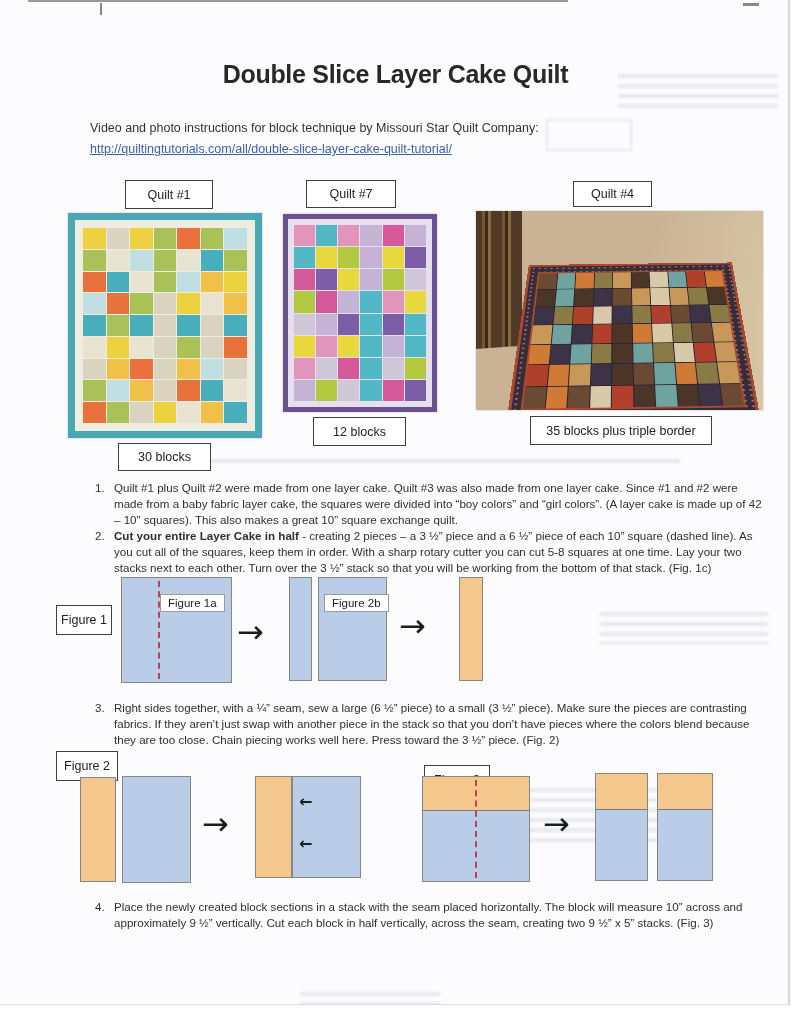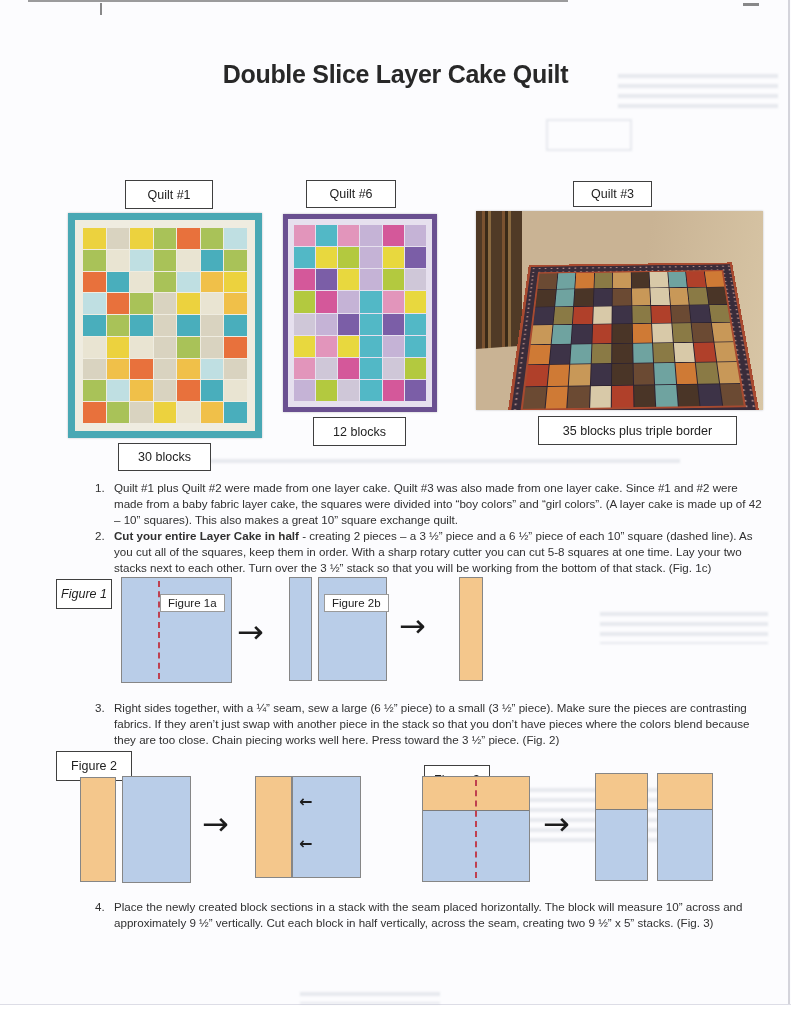--- a/index.html
+++ b/index.html
@@ -74,24 +74,28 @@
   <div class="edge-right"></div>
   <div class="edge-bottom"></div>
   <div class="ghost" style="left:618px;top:74px;width:160px;height:34px;"></div>
   <div class="ghost-box" style="left:546px;top:119px;width:82px;height:28px;"></div>
   <div class="ghost" style="left:125px;top:459px;width:555px;height:10px;"></div>
   <div class="ghost" style="left:600px;top:612px;width:168px;height:32px;"></div>
   <div class="ghost" style="left:470px;top:788px;width:238px;height:56px;"></div>
   <div class="ghost" style="left:300px;top:992px;width:140px;height:12px;"></div>
 
   <div class="title">Double Slice Layer Cake Quilt</div>
+  <div class="intro">
+    <span>Video and photo instructions for block technique by Missouri Star Quilt Company:</span><br>
+    <a href="#" title="http://quiltingtutorials.com/all/double-slice-layer-cake-quilt-tutorial/">http://quiltingtutorials.com/all/double-slice-layer-cake-quilt-tutorial/</a>
+  </div>
 
   <div class="box" style="left:125px;top:180px;width:88px;height:29px;">Quilt #1</div>
-  <div class="box" style="left:306px;top:180px;width:90px;height:28px;">Quilt #6</div>
-  <div class="box" style="left:573px;top:181px;width:79px;height:26px;">Quilt #3</div>
+  <div class="box" style="left:306px;top:180px;width:90px;height:28px;">Quilt #7</div>
+  <div class="box" style="left:573px;top:181px;width:79px;height:26px;">Quilt #4</div>
 
   <div class="photo1">
     <div class="inner">
       <div class="patches" style="grid-template-columns: repeat(7, 1fr); grid-template-rows: repeat(9, 1fr);">
           <div style="background: rgb(236, 210, 62);"></div>
           <div style="background: rgb(217, 211, 192);"></div>
           <div style="background: rgb(236, 210, 62);"></div>
           <div style="background: rgb(169, 194, 88);"></div>
           <div style="background: rgb(232, 113, 60);"></div>
           <div style="background: rgb(169, 194, 88);"></div>
@@ -286,53 +290,53 @@
               <div style="background: rgb(61, 51, 71);"></div>
               <div style="background: rgb(107, 74, 51);"></div>
             </div>
         </div>
       </div>
     </div>
   </div>
 
   <div class="box" style="left:118px;top:443px;width:93px;height:28px;">30 blocks</div>
   <div class="box" style="left:313px;top:417px;width:93px;height:29px;">12 blocks</div>
-  <div class="box" style="left:530px;top:416px;width:199px;height:29px;margin-left:8px;">35 blocks plus triple border</div>
+  <div class="box" style="left:530px;top:416px;width:182px;height:29px;">35 blocks plus triple border</div>
 
   <div class="step" style="top:480px;">
     <span class="num">1.</span>
     <span class="body">Quilt #1 plus Quilt #2 were made from one layer cake.   Quilt #3 was also made from one layer cake.  Since #1 and #2 were made from a baby fabric layer cake, the squares were divided into “boy colors” and “girl colors”.  (A layer cake is made up of 42 – 10” squares).  This also makes a great 10” square exchange quilt.</span>
   </div>
   <div class="step" style="top:528px;">
     <span class="num">2.</span>
     <span class="body"><b>Cut your entire Layer Cake in half</b><span> - creating 2 pieces – a 3 ½” piece and a 6 ½” piece of each 10” square (dashed line).  As you cut all of the squares, keep them in order.  With a sharp rotary cutter you can cut 5-8 squares at one time.  Lay your two stacks next to each other.  Turn over the 3 ½” stack so that you will be working from the bottom of that stack.  (Fig. 1c)</span></span>
   </div>
   <div class="step" style="top:700px;">
     <span class="num">3.</span>
     <span class="body">Right sides together, with a ¼” seam, sew a large (6 ½” piece) to a small (3 ½” piece).  Make sure the pieces are contrasting fabrics.  If they aren’t just swap with another piece in the stack so that you don’t have pieces where the colors blend because they are too close.   Chain piecing works well here.  Press toward the 3 ½” piece.  (Fig. 2)</span>
   </div>
   <div class="step" style="top:899px;">
     <span class="num">4.</span>
     <span class="body">Place the newly created block sections in a stack with the seam placed horizontally.  The block will measure 10” across and approximately 9 ½” vertically.  Cut each block in half vertically, across the seam, creating two 9 ½” x 5” stacks.  (Fig. 3)</span>
   </div>
 
-  <div class="box" style="left:56px;top:579px;width:56px;height:30px;font-style:italic;">Figure 1</div>
+  <div class="box" style="left:56px;top:605px;width:56px;height:30px;">Figure 1</div>
   <div class="piece blue" style="left:121px;top:577px;width:111px;height:106px;">
     <div class="dashline" style="left:36px;"></div>
     <div class="sublabel" style="left:38px;top:16px;">Figure 1a</div>
   </div>
   <div class="arrow" style="left:237px;top:616px;">→</div>
   <div class="piece blue" style="left:289px;top:577px;width:23px;height:104px;"></div>
   <div class="piece blue" style="left:318px;top:577px;width:69px;height:104px;">
     <div class="sublabel" style="left:5px;top:16px;">Figure 2b</div>
   </div>
   <div class="arrow" style="left:399px;top:610px;">→</div>
   <div class="piece tan" style="left:459px;top:577px;width:24px;height:104px;"></div>
 
-  <div class="box" style="left:56px;top:751px;width:76px;height:30px;">Figure 2</div>
+  <div class="box" style="left:56px;top:751px;width:62px;height:30px;">Figure 2</div>
   <div class="piece tan" style="left:80px;top:777px;width:36px;height:105px;"></div>
   <div class="piece blue" style="left:122px;top:776px;width:69px;height:107px;"></div>
   <div class="arrow" style="left:202px;top:808px;">→</div>
   <div class="piece" style="left:255px;top:776px;width:106px;height:102px;border:none;">
     <div style="display:flex;width:100%;height:100%;">
       <div class="piece tan" style="position:relative;width:37px;height:100%;"></div>
       <div class="piece blue" style="position:relative;width:69px;height:100%;"></div>
     </div>
     <div class="arrow-sm" style="left:44px;top:18px;">←</div>
     <div class="arrow-sm" style="left:44px;top:60px;">←</div>

